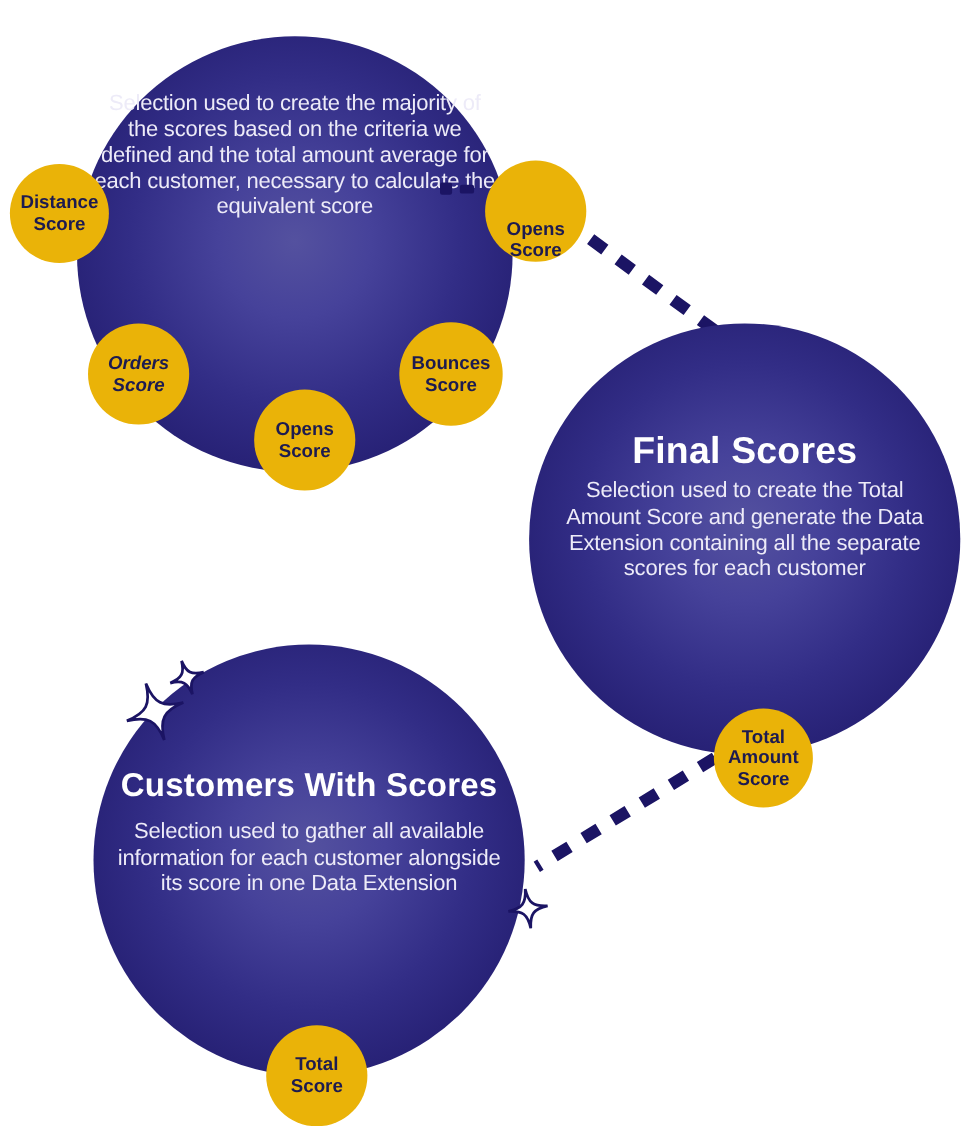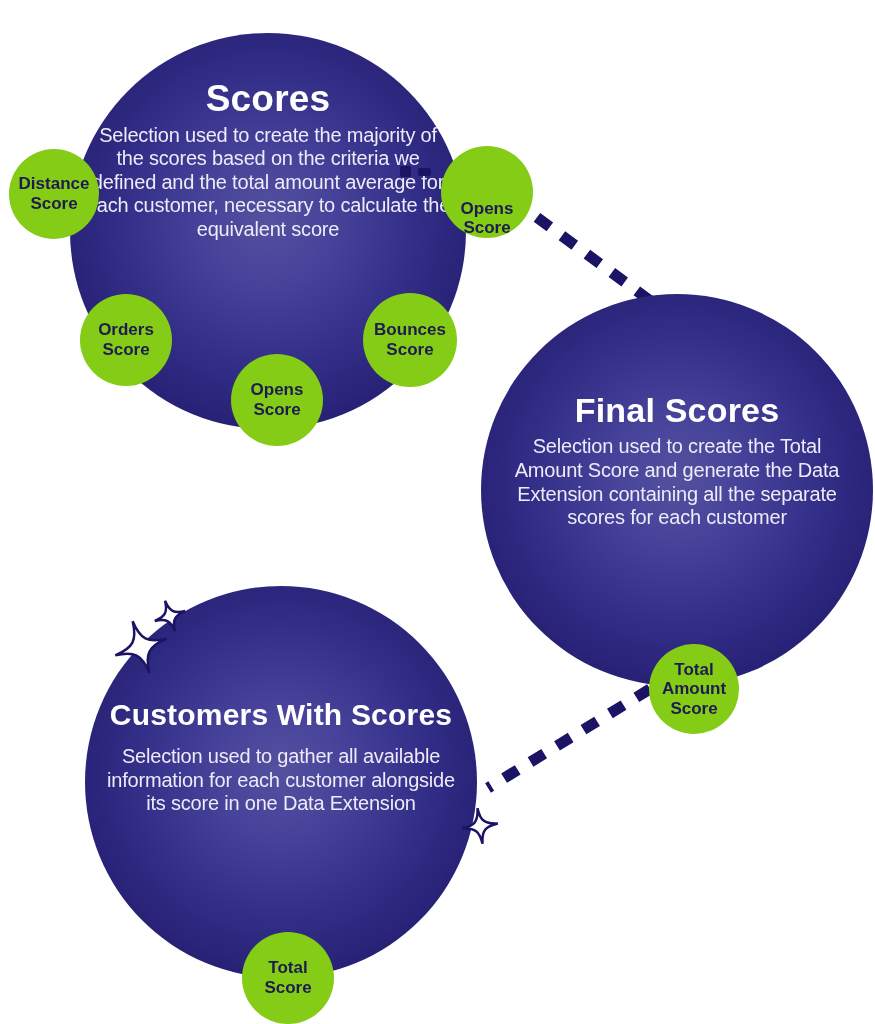--- a/index.html
+++ b/index.html
@@ -54,52 +54,51 @@
   .bubble.final .desc  { width: 352px; margin-top: 6px; }
 
   .bubble.customers { left: 85px; top: 586px; width: 392px; height: 392px; padding-top: 112px; }
   .bubble.customers .title { font-size: 30px; line-height: 1.1; }
   .bubble.customers .desc  { width: 360px; margin-top: 14px; }
 
   .sat {
     position: absolute;
     width: 92px; height: 92px;
     border-radius: 50%;
-    background: #84cc16;
+    background: #eab308;
     color: #1d1b50;
     font-weight: bold;
     font-size: 17px;
     line-height: 1.15;
     display: flex;
     align-items: center;
     justify-content: center;
     text-align: center;
     white-space: pre-line;
     z-index: 3;
   }
   .sat.distance     { left: 9px;   top: 149px; width: 90px; height: 90px; }
   .sat.opens        { left: 441px; top: 146px; align-items: flex-end; }
-  .sat.orders       { left: 80px;  top: 294px; }
+  .sat.orders       { left: 80px;  top: 294px; font-style: italic; }
   .sat.clicks       { left: 231px; top: 354px; }
   .sat.bounces      { left: 363px; top: 293px; width: 94px; height: 94px; }
   .sat.total-amount { left: 649px; top: 644px; width: 90px; height: 90px; }
   .sat.total-score  { left: 242px; top: 932px; }
 </style>
 </head>
 <body>
 
 <div class="canvas">
 
   <svg class="layer lines" viewBox="0 0 875 1024">
     <line x1="512" y1="199" x2="660" y2="308" stroke="#1b1464" stroke-width="11" stroke-dasharray="16 15"></line>
     <line x1="650" y1="689" x2="488" y2="788" stroke="#1b1464" stroke-width="11" stroke-dasharray="16 15"></line>
   </svg>
 
   <div class="bubble scores">
-    <div class="title">Scores</div>
     <div class="desc">Selection used to create the majority of the scores based on the criteria we defined and the total amount average for each customer, necessary to calculate the equivalent score</div>
   </div>
 
   <div class="bubble final">
     <div class="title">Final Scores</div>
     <div class="desc">Selection used to create the Total Amount Score and generate the Data Extension containing all the separate scores for each customer</div>
   </div>
 
   <div class="bubble customers">
     <div class="title">Customers With Scores</div>

